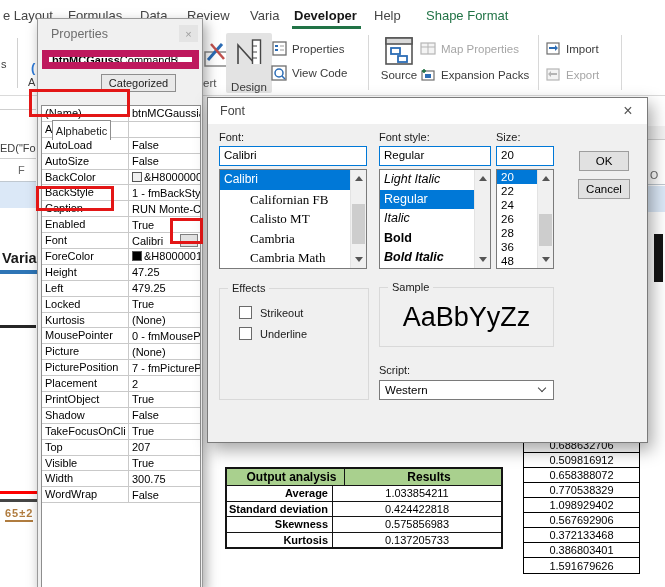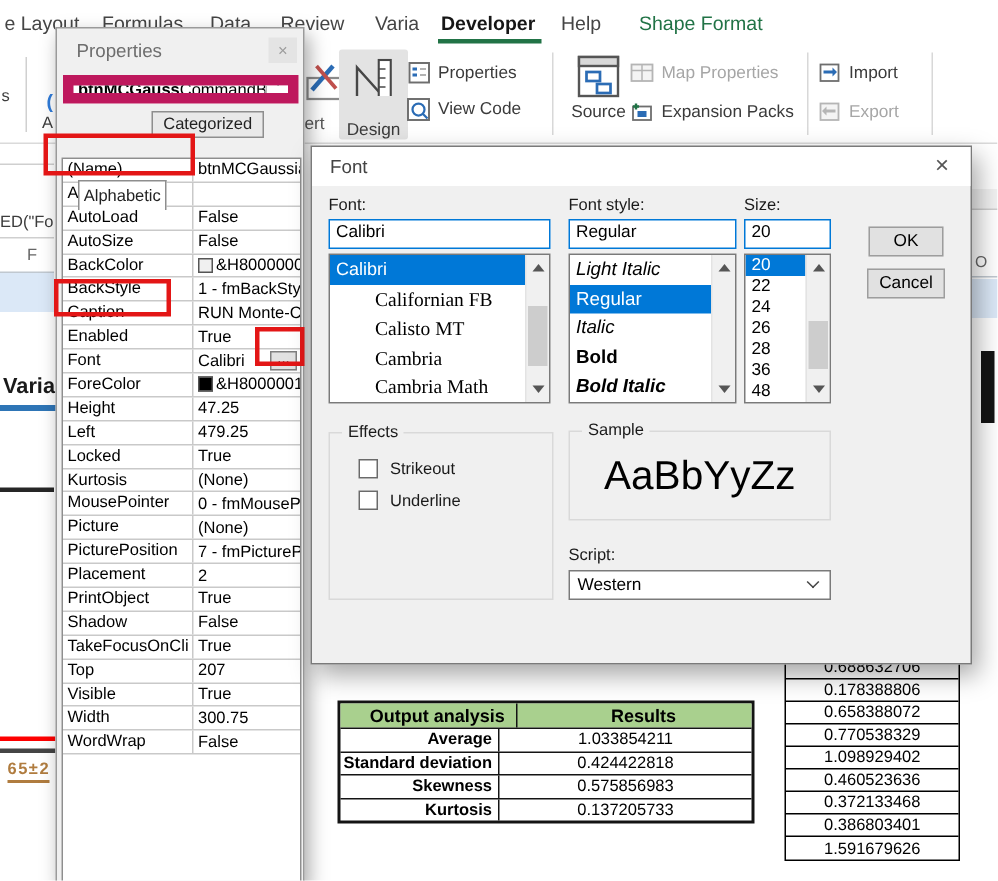--- a/index.html
+++ b/index.html
@@ -266,25 +266,25 @@
       <div class="oc2">0.575856983</div>
     </div>
     <div class="orow">
       <div class="oc1">Kurtosis</div>
       <div class="oc2">0.137205733</div>
     </div>
   </div>
 
 <div id="numbers-col">
     <div class="numrow">0.688632706</div>
-    <div class="numrow">0.178388806</div>
+    <div class="numrow">0.509816912</div>
     <div class="numrow">0.658388072</div>
     <div class="numrow">0.770538329</div>
     <div class="numrow">1.098929402</div>
-    <div class="numrow">0.460523636</div>
+    <div class="numrow">0.567692906</div>
     <div class="numrow">0.372133468</div>
     <div class="numrow">0.386803401</div>
     <div class="numrow">1.591679626</div>
   </div>
 
 <div id="prop-panel">
   <div id="prop-title">Properties</div>
   <div id="prop-close">×</div>
   <div id="prop-combo">
     <span class="b">btnMCGauss</span>

